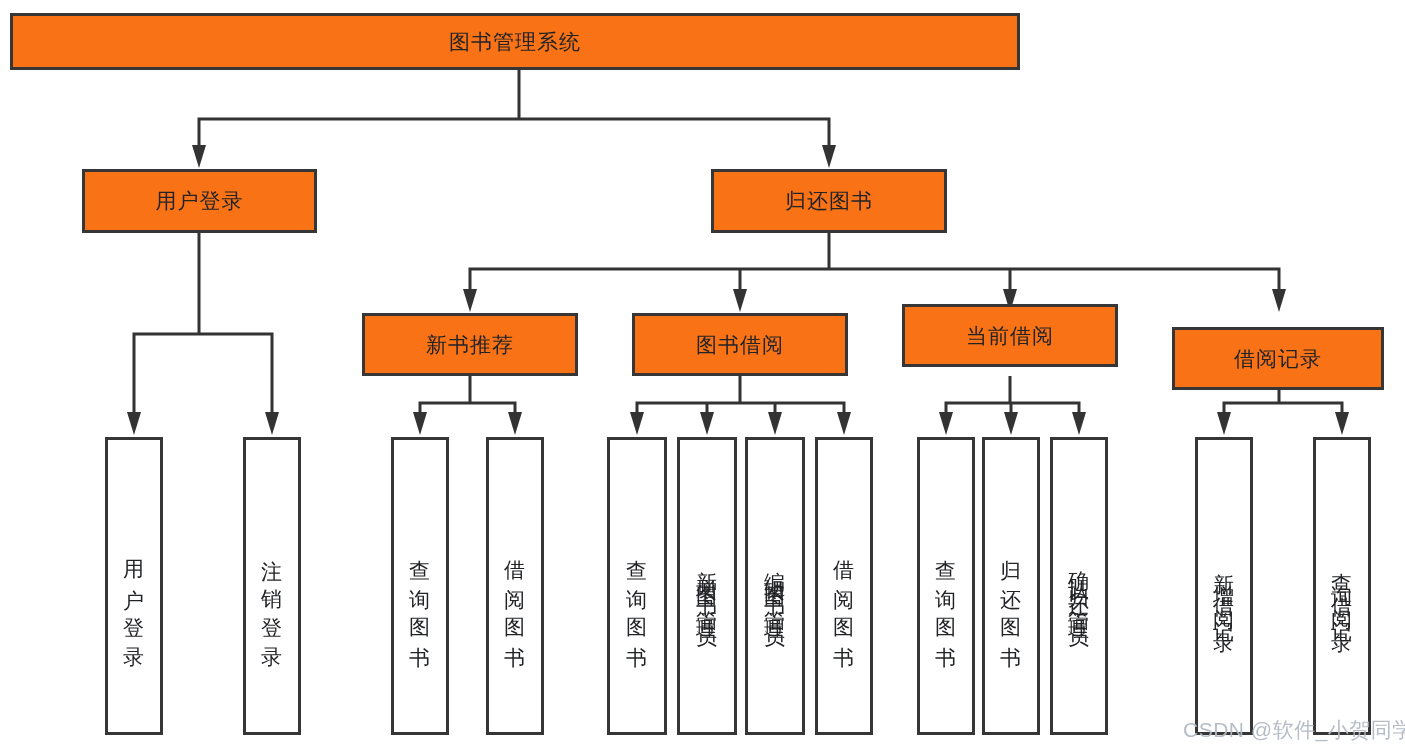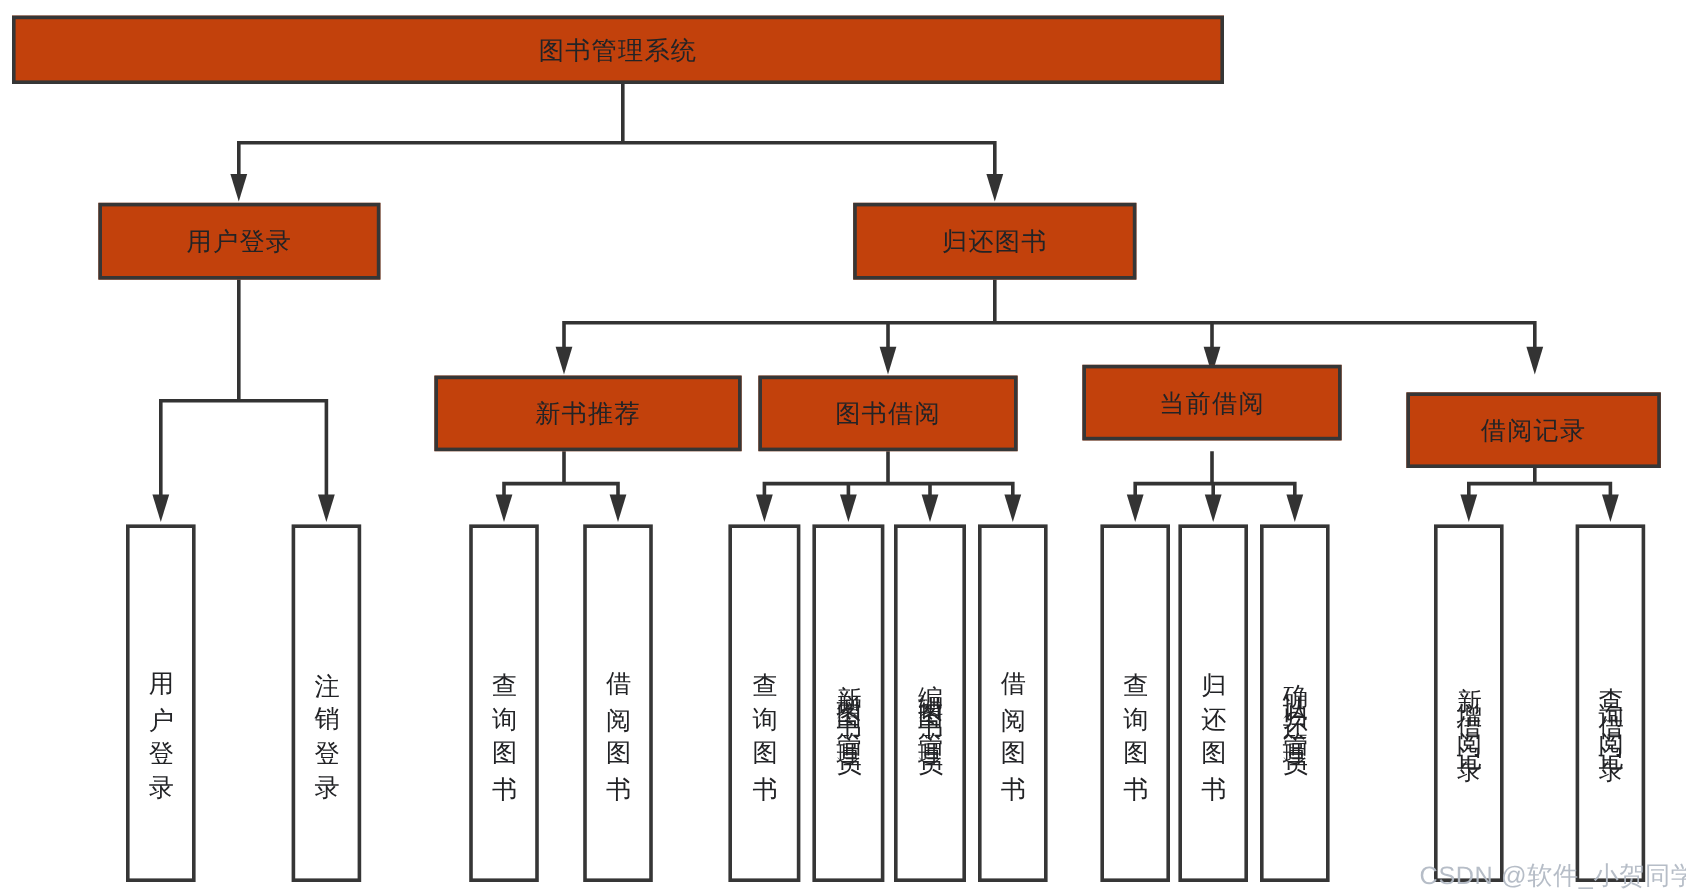--- a/index.html
+++ b/index.html
@@ -14,21 +14,21 @@
   }
   .connectors {
     position: absolute;
     left: 0; top: 0;
     width: 1405px; height: 747px;
     pointer-events: none;
   }
   .box {
     position: absolute;
     box-sizing: border-box;
-    background: #c2410c;
+    background: #f97316;
     border: 3px solid #363636;
     display: flex;
     align-items: center;
     justify-content: center;
     font-size: 21px;
     letter-spacing: 1px;
     color: #222326;
     z-index: 2;
   }
   .vbox {
@@ -117,21 +117,21 @@
     <span>图书管理系统</span>
   </div>
 
   <div class="box" style="left:82px; top:169px; width:235px; height:64px;">
     <span>用户登录</span>
   </div>
   <div class="box" style="left:711px; top:169px; width:236px; height:64px;">
     <span>归还图书</span>
   </div>
 
-  <div class="box" style="left:362px; top:313px; width:256px; height:63px;">
+  <div class="box" style="left:362px; top:313px; width:216px; height:63px;">
     <span>新书推荐</span>
   </div>
   <div class="box" style="left:632px; top:313px; width:216px; height:63px;">
     <span>图书借阅</span>
   </div>
   <div class="box" style="left:902px; top:304px; width:216px; height:63px;">
     <span>当前借阅</span>
   </div>
   <div class="box" style="left:1172px; top:327px; width:212px; height:63px;">
     <span>借阅记录</span>

